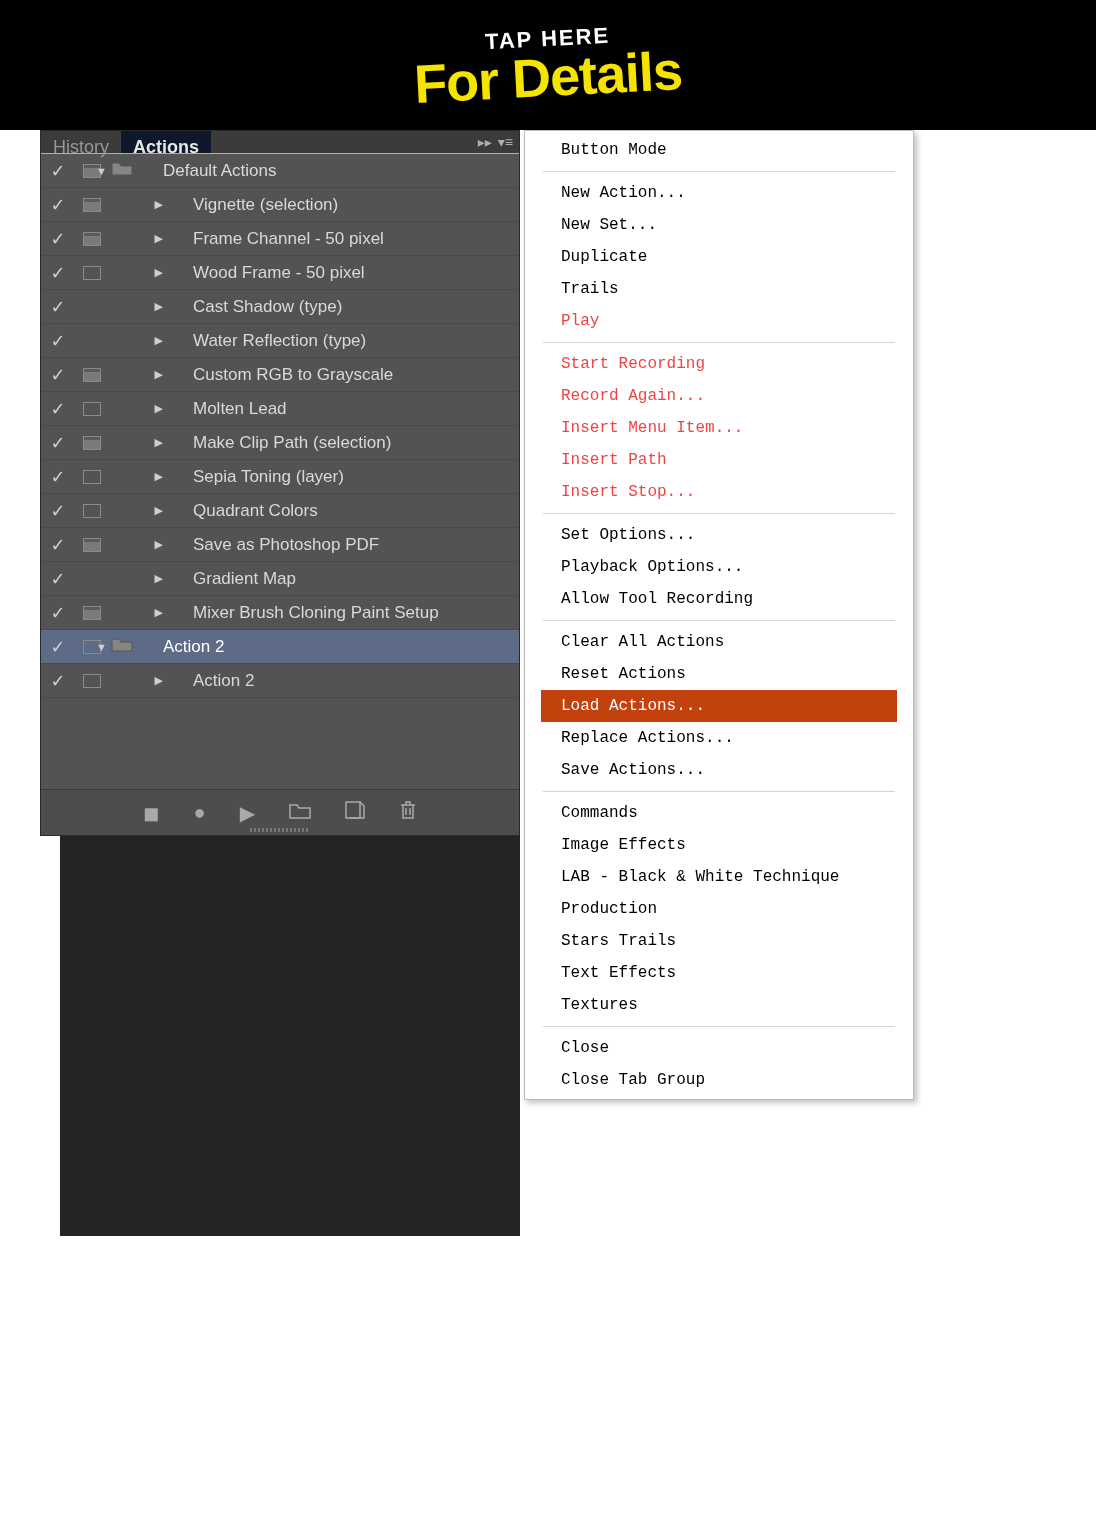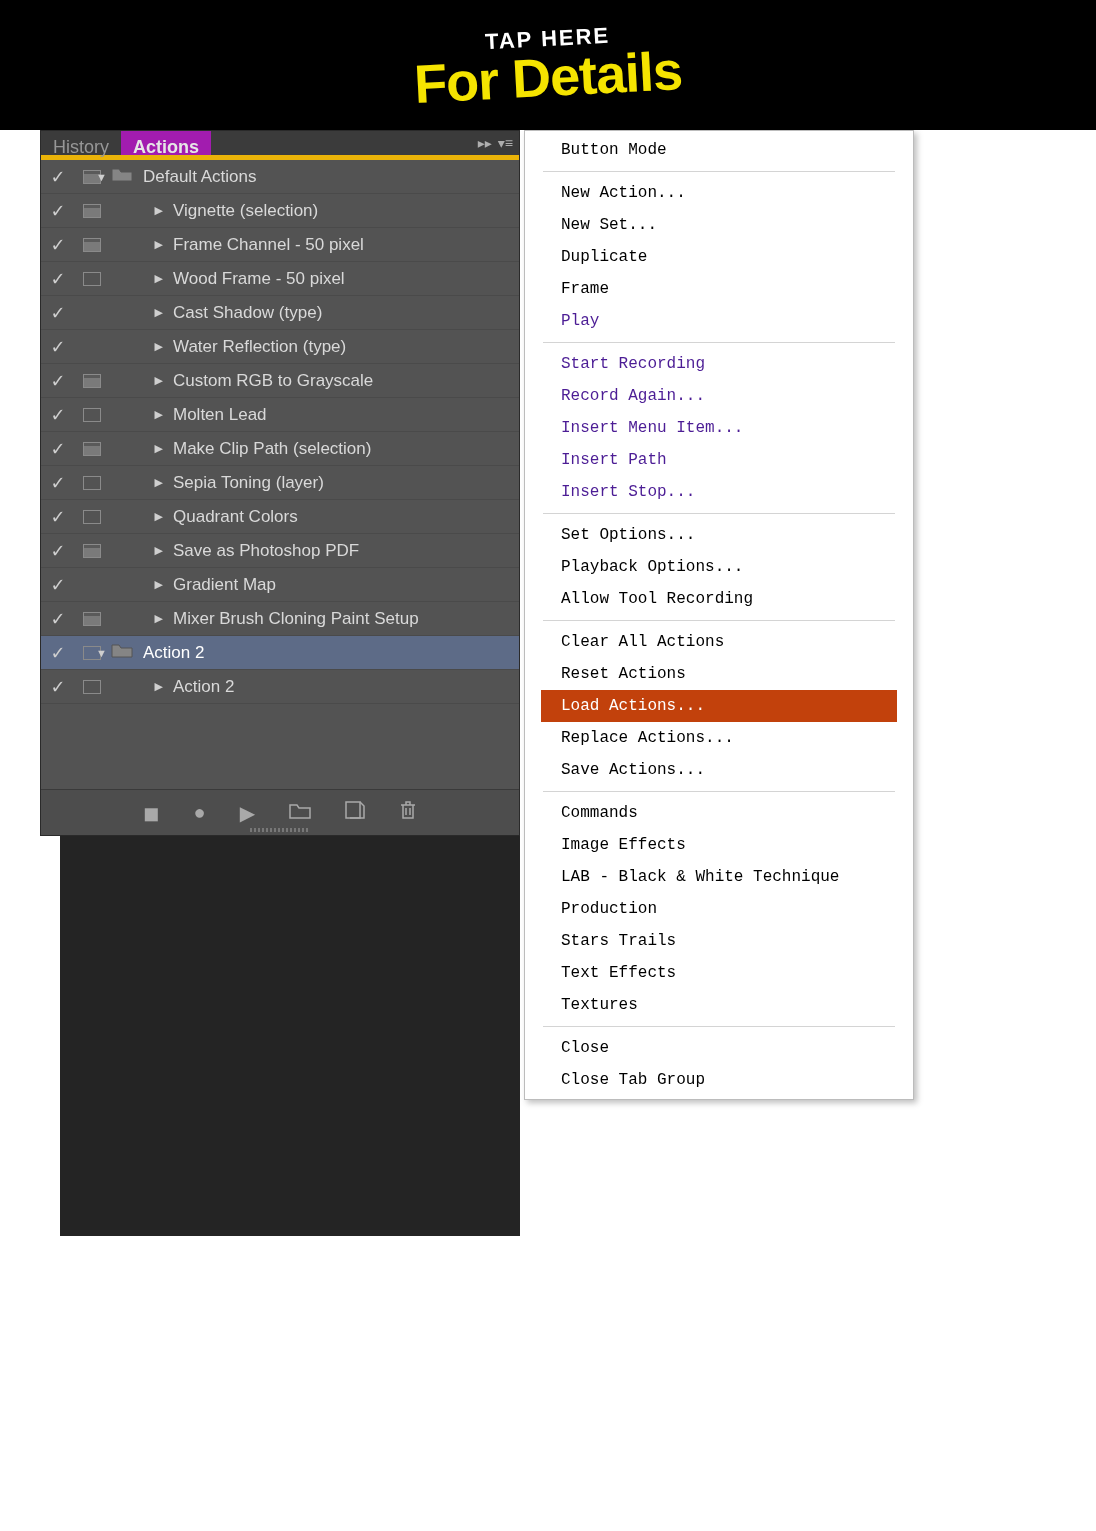--- a/index.html
+++ b/index.html
@@ -41,33 +41,33 @@
     top: 0; left: 0;
     width: 480px;
     height: 706px;
     background: #535353;
     border: 1px solid #2a2a2a;
     color: #d9d9d9;
     font-size: 17px;
   }
   .tabs {
     background: #3b3b3b;
-    height: 29px;
+    height: 23px;
     display: flex;
     align-items: stretch;
-    border-bottom: 5px solid #eab308;
+    border-bottom: 1px solid #eab308;
   }
   .tab {
     padding: 6px 12px 0 12px;
     color: #979797;
     font-size: 18px;
     cursor: default;
   }
   .tab.active {
-    background: #a21caf;
+    background: #0f172a;
     color: #e6e6e6;
     font-weight: 600;
   }
   .tab-spacer { flex: 1; }
   .tab-icons { display: flex; align-items: center; padding-right: 6px; color: #aeaeae; }
   .tab-icons span { margin-left: 6px; font-size: 14px; }
   .list { }
   .row {
     display: flex;
     align-items: center;
@@ -78,21 +78,21 @@
   .col-dialog { width: 34px; display:flex; align-items:center; justify-content:center; }
   .dlg-box {
     width: 18px; height: 14px; border: 1px solid #8a8a8a;
   }
   .dlg-box.filled { background: #7a7a7a; box-shadow: inset 0 3px 0 #5a5a5a; }
   .col-tree { width: 80px; display:flex; align-items:center; justify-content:flex-end; padding-right:6px; gap:4px; color:#cfcfcf; }
   .col-tree.d0 { width: 30px; }
   .col-tree.d1 { width: 60px; }
   .disclosure { font-size: 11px; color:#cfcfcf; }
   .folder-icon svg { width:22px; height:16px; }
-  .col-label { flex:1; padding-left:4px; white-space:nowrap; overflow:hidden; }
+  .col-label { flex:1; padding-left:4px; white-space:nowrap; overflow:hidden;margin-left:20px; }
   .row.selected { background: #5d6b87; color:#ffffff; }
   .panel-footer {
     position:absolute; left:0; right:0; bottom:0;
     height:46px; background:#4d4d4d;
     display:flex; align-items:center; justify-content:center; gap:34px;
     border-top:1px solid #3a3a3a;
     color:#a9a9a9; font-size:20px;
   }
   .drag-grip {
     position:absolute; left:50%; transform:translateX(-50%);
@@ -112,21 +112,21 @@
     font-size: 16px;
     color:#000000;
     padding: 3px 16px;
     font-family: Liberation Mono, monospace;
   }
   .menu-item {
     padding: 4px 20px;
     line-height: 1.5;
     white-space: nowrap;
   }
-  .menu-item.disabled { color:#4c1d95; }
+  .menu-item.disabled { color:#ef4444; }
   .menu-item.highlight { background:#c2410c; color:#ffffff; }
   .menu-sep { height:1px; background:#d4d4d4; margin:5px 2px; }
 </style>
 </head>
 <body>
 
 <div class="banner">
   <div class="banner-sub">TAP HERE</div>
   <div class="banner-main">For Details</div>
 </div>
@@ -323,21 +323,21 @@
   </div>
 
   <div class="black-below"></div>
 
   <div class="context-menu" id="ctx-menu">
       <div class="menu-item">Button Mode</div>
       <div class="menu-sep"></div>
       <div class="menu-item">New Action...</div>
       <div class="menu-item">New Set...</div>
       <div class="menu-item">Duplicate</div>
-      <div class="menu-item">Frame</div>
+      <div class="menu-item">Trails</div>
       <div class="menu-item disabled">Play</div>
       <div class="menu-sep"></div>
       <div class="menu-item disabled">Start Recording</div>
       <div class="menu-item disabled">Record Again...</div>
       <div class="menu-item disabled">Insert Menu Item...</div>
       <div class="menu-item disabled">Insert Path</div>
       <div class="menu-item disabled">Insert Stop...</div>
       <div class="menu-sep"></div>
       <div class="menu-item">Set Options...</div>
       <div class="menu-item">Playback Options...</div>

